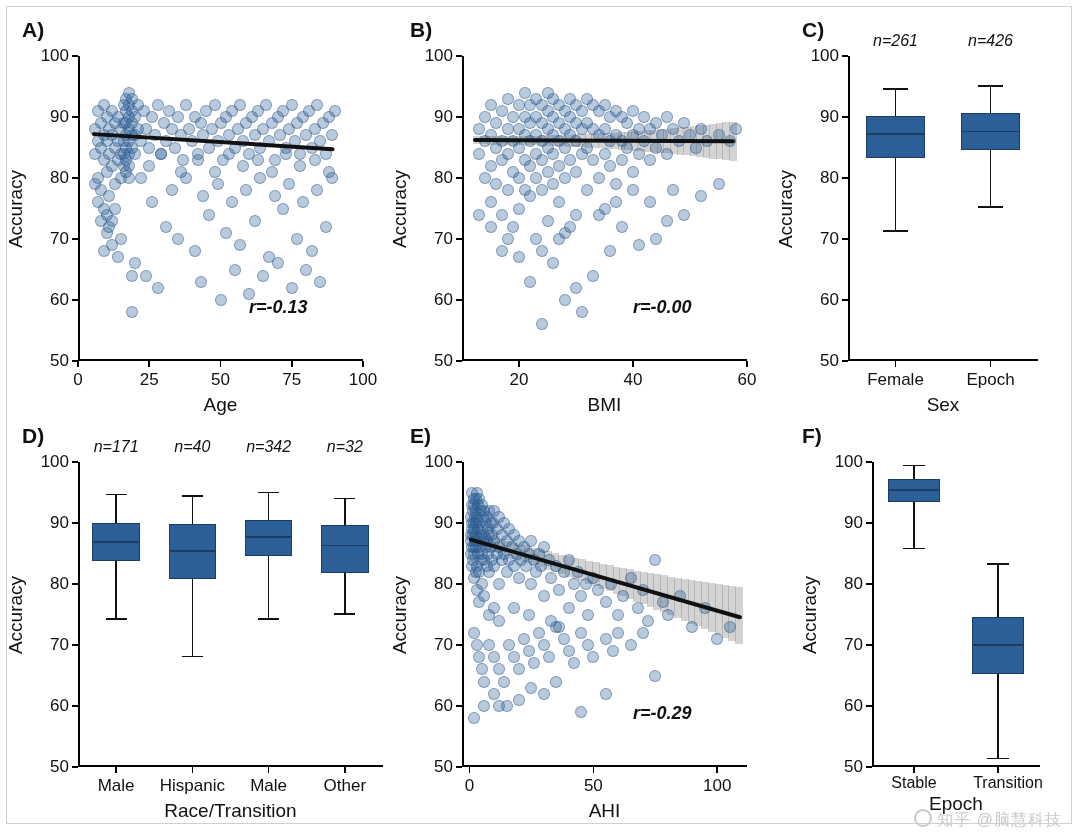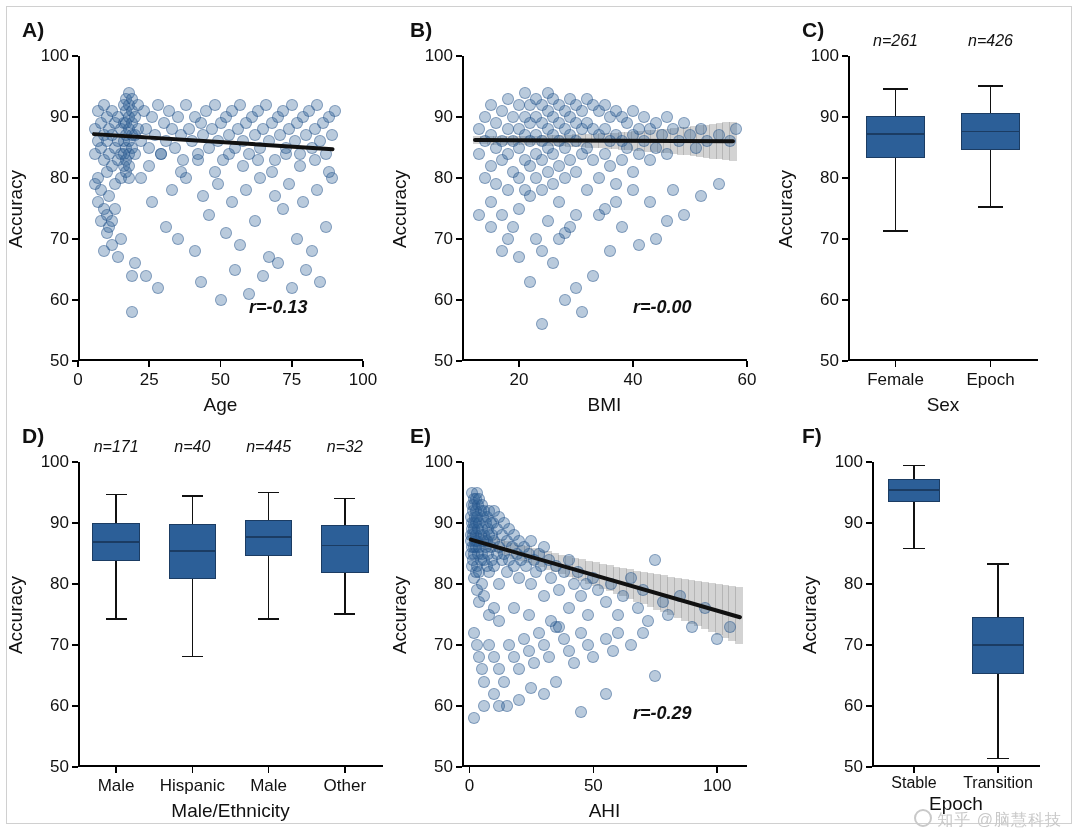--- a/index.html
+++ b/index.html
@@ -539,39 +539,39 @@
       <div class="ylab-t" style="top: 0px;">100</div>
       <div class="axis-title-y">Accuracy</div>
       <div class="tick-x" style="left: 37.325px;"></div>
       <div class="xlab-t" style="left: 38.125px;">Male</div>
       <div class="tick-x" style="left: 113.575px;"></div>
       <div class="xlab-t" style="left: 114.375px;">Hispanic</div>
       <div class="tick-x" style="left: 189.825px;"></div>
       <div class="xlab-t" style="left: 190.625px;">Male</div>
       <div class="tick-x" style="left: 266.075px;"></div>
       <div class="xlab-t" style="left: 266.875px;">Other</div>
-      <div class="axis-title-x">Male/Ethnicity</div>
+      <div class="axis-title-x">Race/Transition</div>
       <div class="whisk" style="left: 37.325px; top: 32.33px; height: 124.44px;"></div>
       <div class="cap" style="left: 27.7245px; width: 20.801px; top: 31.53px;"></div>
       <div class="cap" style="left: 27.7245px; width: 20.801px; top: 155.97px;"></div>
       <div class="box" style="left: 14.4875px; width: 47.275px; top: 61px; height: 38.43px;"></div>
       <div class="median" style="left: 14.4875px; width: 47.275px; top: 79.11px;"></div>
       <div class="nlab" style="left: 38.125px; top: -24px;">n=171</div>
       <div class="whisk" style="left: 113.575px; top: 34.16px; height: 160.43px;"></div>
       <div class="cap" style="left: 103.975px; width: 20.801px; top: 33.36px;"></div>
       <div class="cap" style="left: 103.975px; width: 20.801px; top: 193.79px;"></div>
       <div class="box" style="left: 90.7375px; width: 47.275px; top: 61.61px; height: 55.51px;"></div>
       <div class="median" style="left: 90.7375px; width: 47.275px; top: 88.26px;"></div>
       <div class="nlab" style="left: 114.375px; top: -24px;">n=40</div>
       <div class="whisk" style="left: 189.825px; top: 30.5px; height: 126.27px;"></div>
       <div class="cap" style="left: 180.225px; width: 20.801px; top: 29.7px;"></div>
       <div class="cap" style="left: 180.225px; width: 20.801px; top: 155.97px;"></div>
       <div class="box" style="left: 166.988px; width: 47.275px; top: 57.95px; height: 35.99px;"></div>
       <div class="median" style="left: 166.988px; width: 47.275px; top: 74.23px;"></div>
-      <div class="nlab" style="left: 190.625px; top: -24px;">n=445</div>
+      <div class="nlab" style="left: 190.625px; top: -24px;">n=342</div>
       <div class="whisk" style="left: 266.075px; top: 36.6px; height: 115.29px;"></div>
       <div class="cap" style="left: 256.474px; width: 20.801px; top: 35.8px;"></div>
       <div class="cap" style="left: 256.474px; width: 20.801px; top: 151.09px;"></div>
       <div class="box" style="left: 243.238px; width: 47.275px; top: 62.83px; height: 48.19px;"></div>
       <div class="median" style="left: 243.238px; width: 47.275px; top: 82.77px;"></div>
       <div class="nlab" style="left: 266.875px; top: -24px;">n=32</div>
     </div>
     <div class="panel-letter" style="left: 410px; top: 424px;">E)</div>
     <div class="axes" style="left: 462px; top: 462px; width: 285px; height: 305px;">
       <div class="spine-l"></div>
@@ -834,21 +834,21 @@
       <div class="tick-y" style="top: 121.2px;"></div>
       <div class="ylab-t" style="top: 122px;">80</div>
       <div class="tick-y" style="top: 60.2px;"></div>
       <div class="ylab-t" style="top: 61px;">90</div>
       <div class="tick-y" style="top: -0.8px;"></div>
       <div class="ylab-t" style="top: 0px;">100</div>
       <div class="axis-title-y">Accuracy</div>
       <div class="tick-x" style="left: 41.2px;"></div>
       <div class="xlab-t" style="left: 42px; font-size: 16px; margin-top: 7px;">Stable</div>
       <div class="tick-x" style="left: 125.2px;"></div>
-      <div class="xlab-t" style="left: 126px; font-size: 16px; margin-top: 7px;">Transition</div>
+      <div class="xlab-t" style="left: 136px; font-size: 16px; margin-top: 7px;">Transition</div>
       <div class="axis-title-x" style="margin-top: 26px;">Epoch</div>
       <div class="whisk" style="left: 41.2px; top: 3.66px; height: 82.96px;"></div>
       <div class="cap" style="left: 30.5424px; width: 22.9152px; top: 2.86px;"></div>
       <div class="cap" style="left: 30.5424px; width: 22.9152px; top: 85.82px;"></div>
       <div class="box" style="left: 15.96px; width: 52.08px; top: 17.08px; height: 22.57px;"></div>
       <div class="median" style="left: 15.96px; width: 52.08px; top: 27.26px;"></div>
       <div class="whisk" style="left: 125.2px; top: 101.87px; height: 194.59px;"></div>
       <div class="cap" style="left: 114.542px; width: 22.9152px; top: 101.07px;"></div>
       <div class="cap" style="left: 114.542px; width: 22.9152px; top: 295.66px;"></div>
       <div class="box" style="left: 99.96px; width: 52.08px; top: 154.94px; height: 57.34px;"></div>

